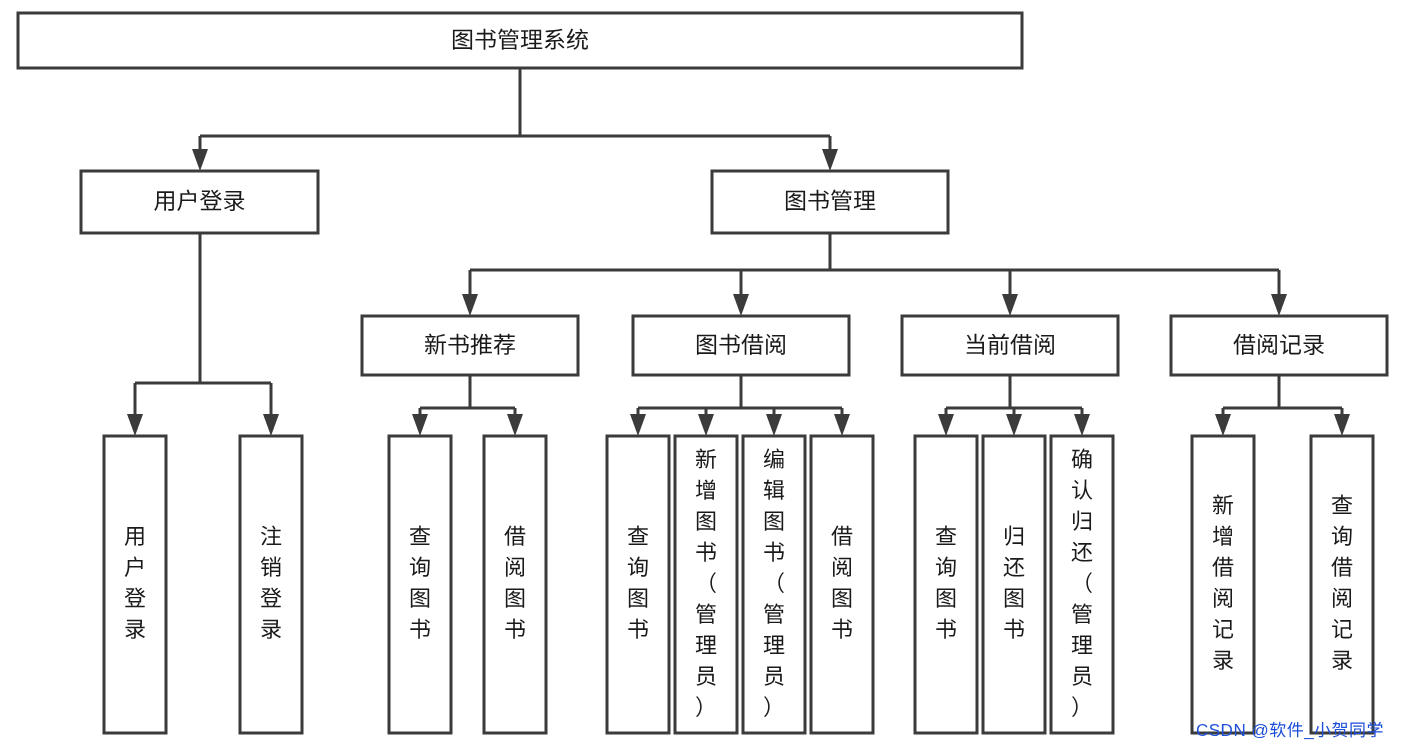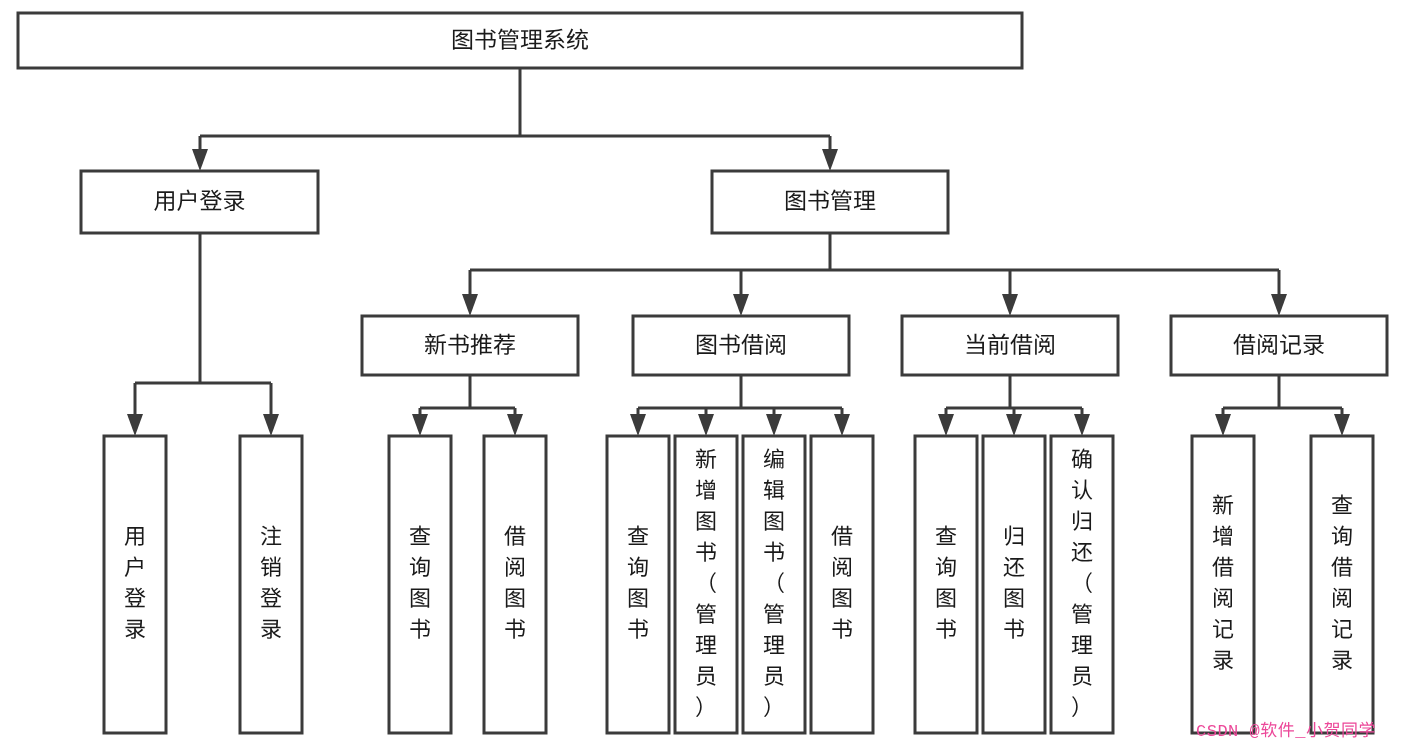--- a/index.html
+++ b/index.html
@@ -51,23 +51,23 @@
     fill: #1a1a1a;
     text-anchor: middle;
     dominant-baseline: middle;
     white-space: pre;
   }
   .node-label.vertical-label {
     font-size: 22px;
   }
   .watermark {
     position: absolute;
-    font-family: Liberation Mono, monospace;
+    font-family: Liberation Sans, sans-serif;
     font-size: 17px;
-    color: #ec4899;
+    color: #1d4ed8;
     letter-spacing: 0.5px;
     white-space: nowrap;
     pointer-events: none;
   }
 </style>
 </head>
 <body>
 
 <div id="diagram-root">
   <svg class="diagram-canvas" viewBox="0 0 1405 747">

